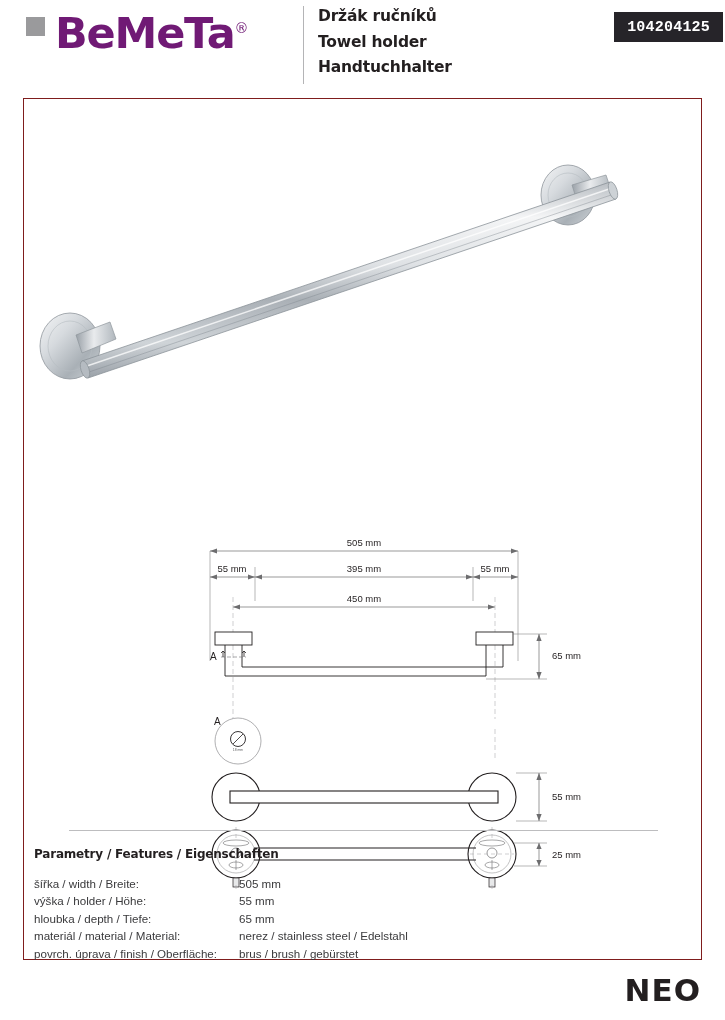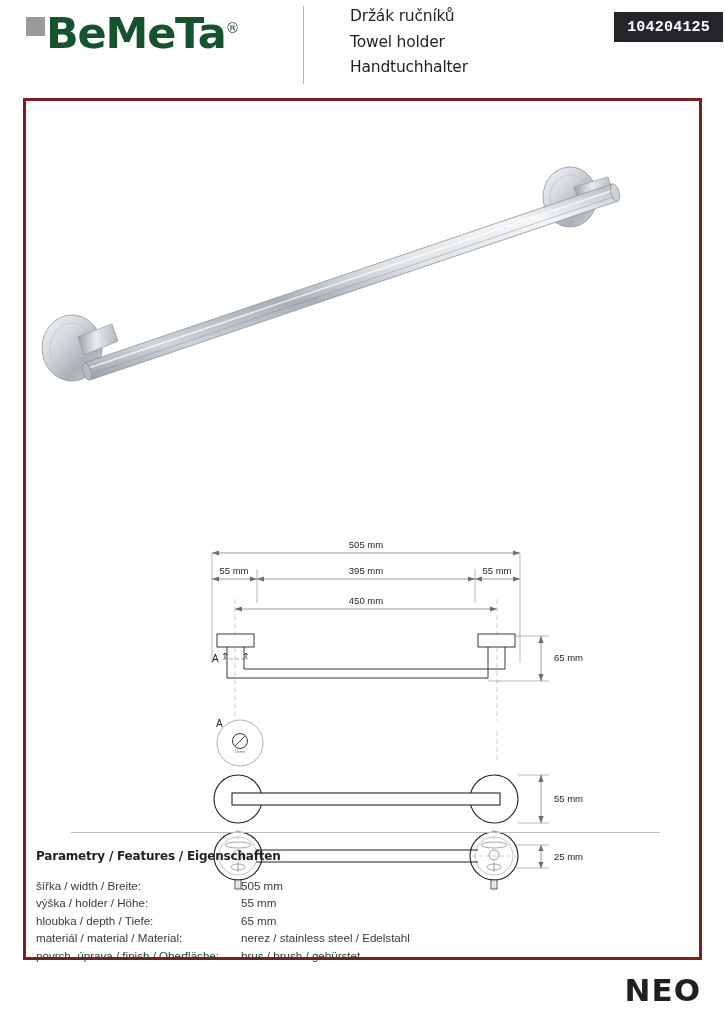--- a/index.html
+++ b/index.html
@@ -7,44 +7,44 @@
     width:725px;height:1020px;position:relative;overflow:hidden;
     font-family:"Liberation Sans", sans-serif;color:#231f20;
   }
 
   
   #header{position:absolute;left:0;top:0;width:725px;height:98px;}
   #logo-block{position:absolute;left:26px;top:7px;display:flex;align-items:flex-start;}
   #logo-square{width:19px;height:19px;background:#9a9a9c;margin-top:10px;}
   #logo-word{
     font-family:"DejaVu Sans", sans-serif;
-    font-size:43px;line-height:43px;font-weight:bold;color:#14532d;
-    letter-spacing:-1.2px;margin-left:1px;
+    font-size:43px;line-height:43px;font-weight:bold;color:#701a75;
+    letter-spacing:-1.2px;margin-left:10px;
   }
   #logo-reg{font-size:14px;vertical-align:super;font-weight:normal;letter-spacing:0;}
   #title-divider{position:absolute;left:303px;top:6px;width:1px;height:78px;background:#b4b4b6;}
   #titles{position:absolute;left:318px;top:4px;}
   .title-line{
     font-family:"DejaVu Sans", sans-serif;
-    font-size:15.5px;font-weight:normal;line-height:25.5px;color:#231f20;
-    letter-spacing:-0.2px;white-space:nowrap;margin-left:32px;
+    font-size:15.5px;font-weight:bold;line-height:25.5px;color:#231f20;
+    letter-spacing:-0.2px;white-space:nowrap;
   }
   #code-badge{
     position:absolute;right:2px;top:12px;background:#262429;
     padding:5px 13px 6px 13px;
   }
   #code-badge span{
     font-family:Liberation Mono, monospace;
     color:#fff;font-size:15px;font-weight:bold;letter-spacing:0.2px;
   }
 
   
   #frame{
     position:absolute;left:23px;top:98px;width:679px;height:862px;
-    border:3px solid #7f1d1d;box-sizing:border-box;background:#fff;
+    border:1px solid #7f1d1d;box-sizing:border-box;background:#fff;
   }
 
   
   #photo{position:absolute;left:0;top:40px;width:679px;height:300px;}
 
   
   #drawings{position:absolute;left:0;top:330px;width:679px;height:460px;}
 
   
   #param-rule{position:absolute;left:45px;top:731px;width:589px;height:1px;background:#bdbdbf;}

